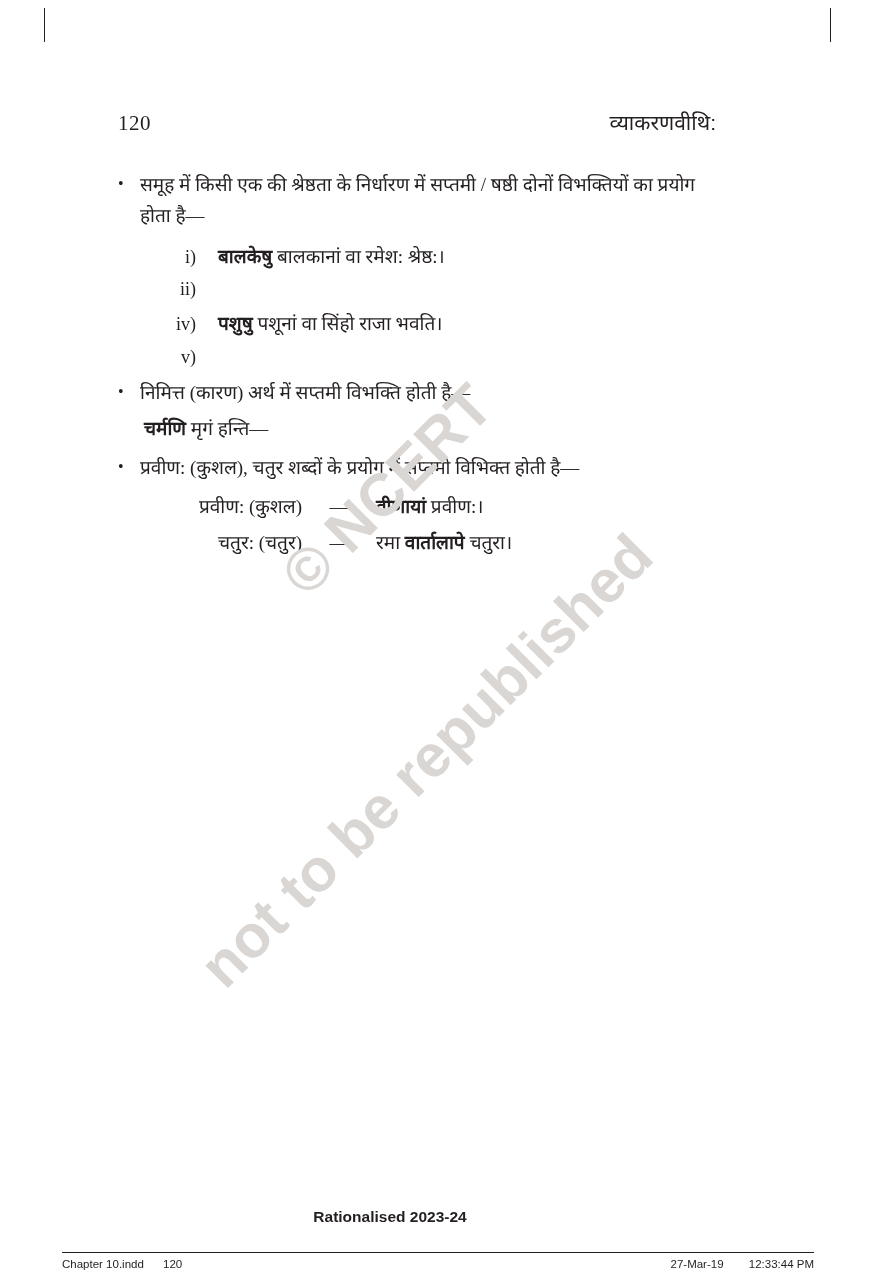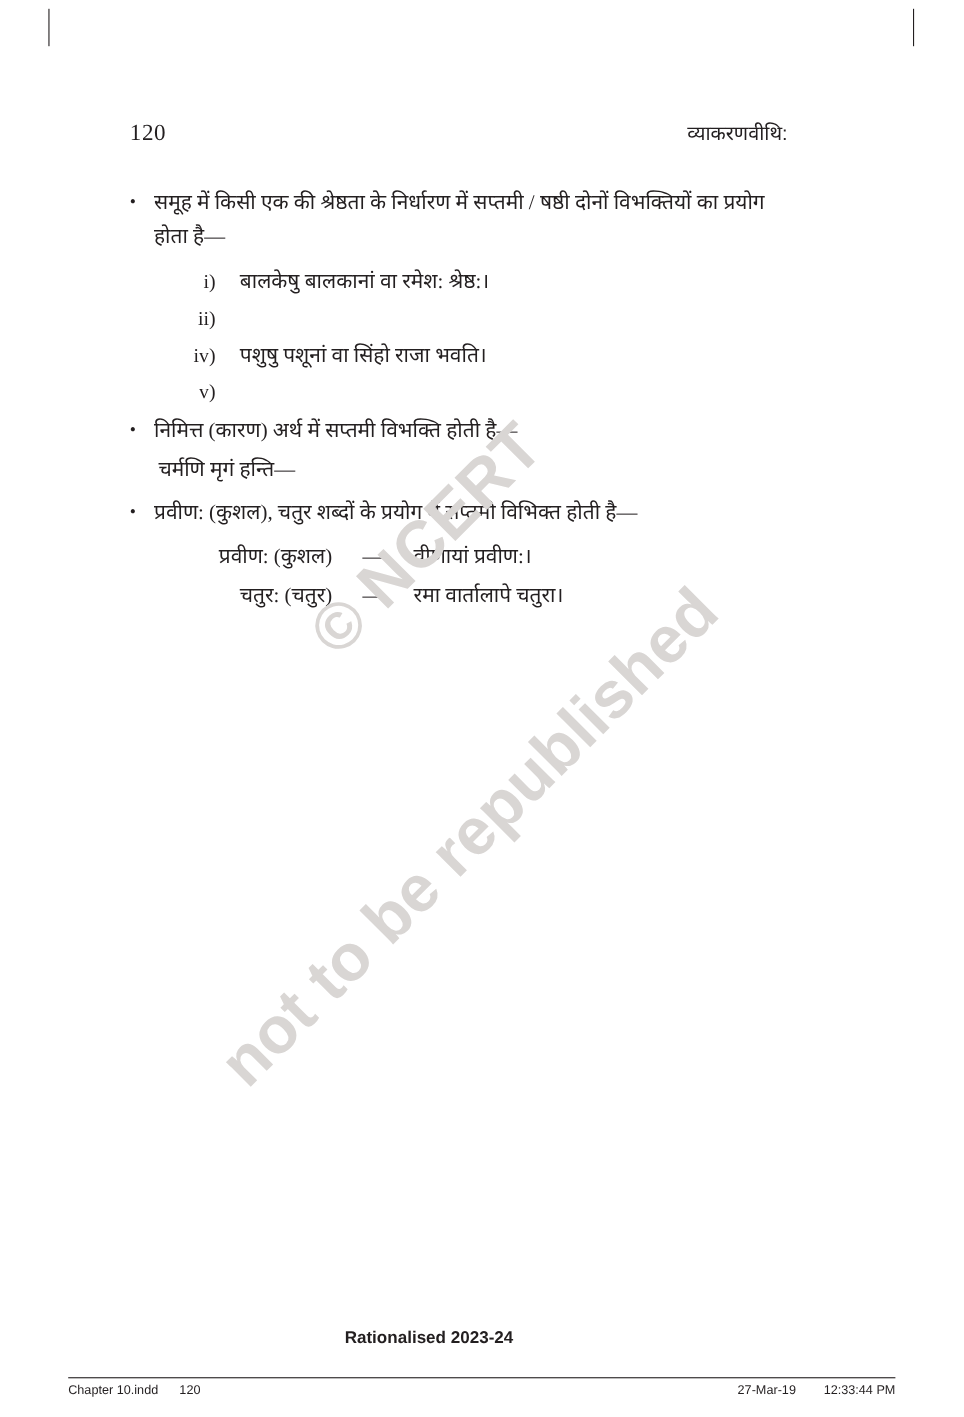--- a/index.html
+++ b/index.html
@@ -40,21 +40,21 @@
     width: 598px;
     display: flex;
     align-items: baseline;
     justify-content: space-between;
   }
   .folio {
     font-size: 21px;
     letter-spacing: .5px;
   }
   .runhead-title {
-    font-size: 18px;
+    font-size: 21px;
     font-family: "Liberation Sans", sans-serif;
     color: #231f20;
     text-align: center;
   }
 
   
   .content {
     position: absolute;
     left: 118px;
     top: 170px;
@@ -100,21 +100,21 @@
     text-align: right;
     padding-right: 22px;
     font-size: 18px;
     font-family: "Liberation Serif", serif;
   }
   .roman-body {
     flex: 1;
     font-size: 19px;
   }
   b, .bold {
-    font-weight: normal;
+    font-weight: bold;
   }
 
   .indent-line {
     margin: 6px 0 4px 26px;
     font-size: 19px;
   }
 
   .pair-table {
     margin: 8px 0 0 26px;
     border-collapse: collapse;

